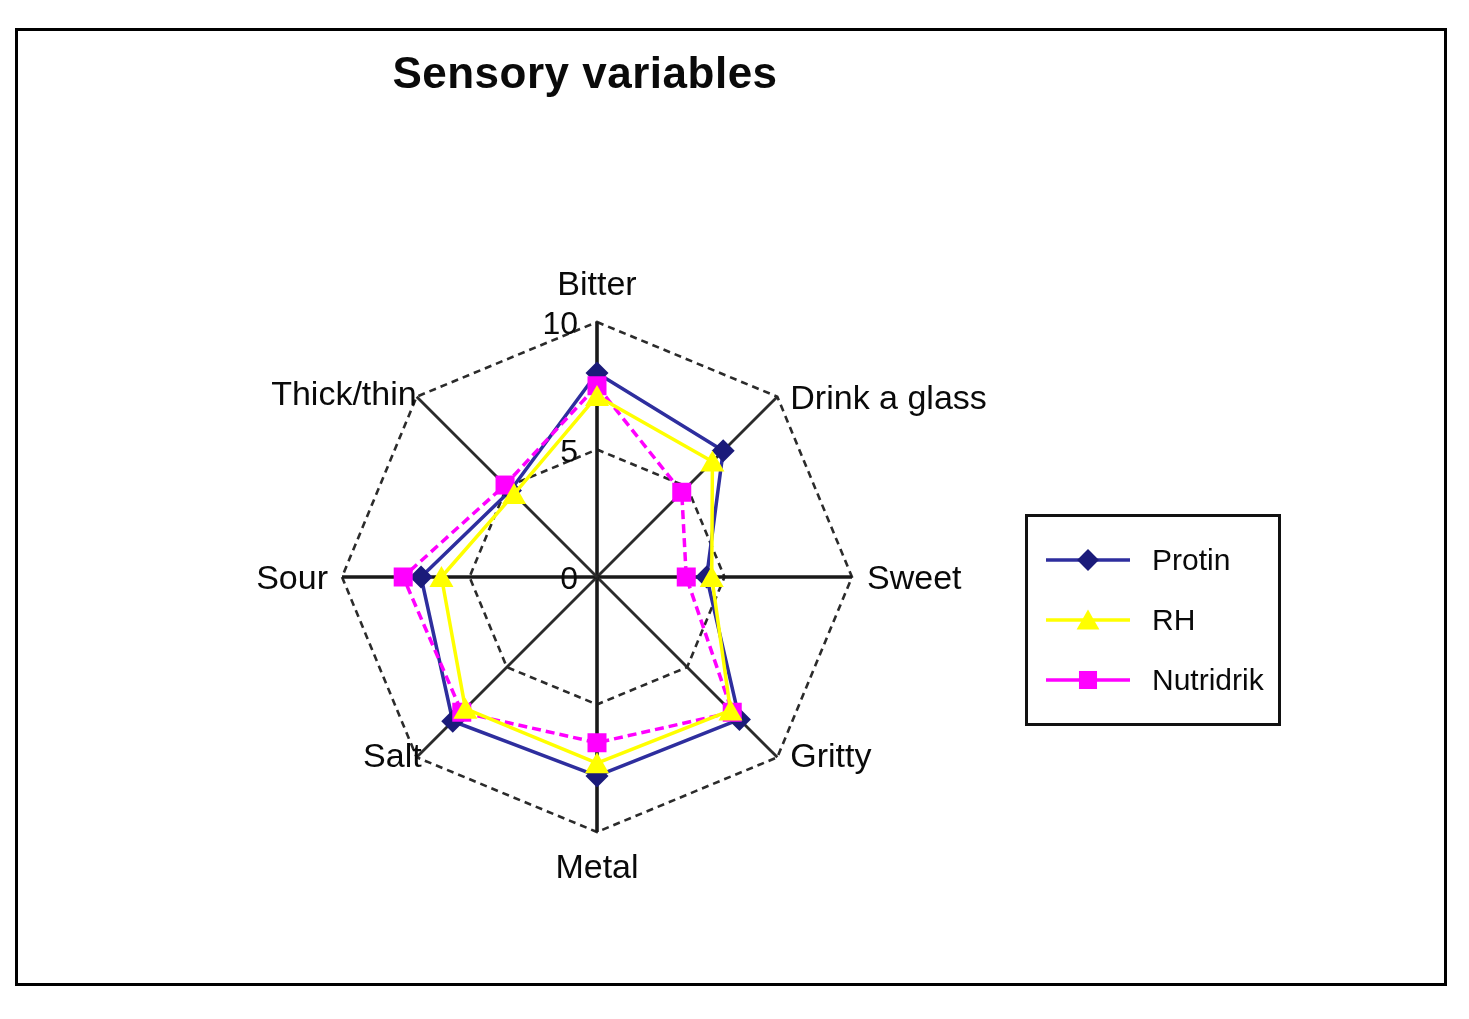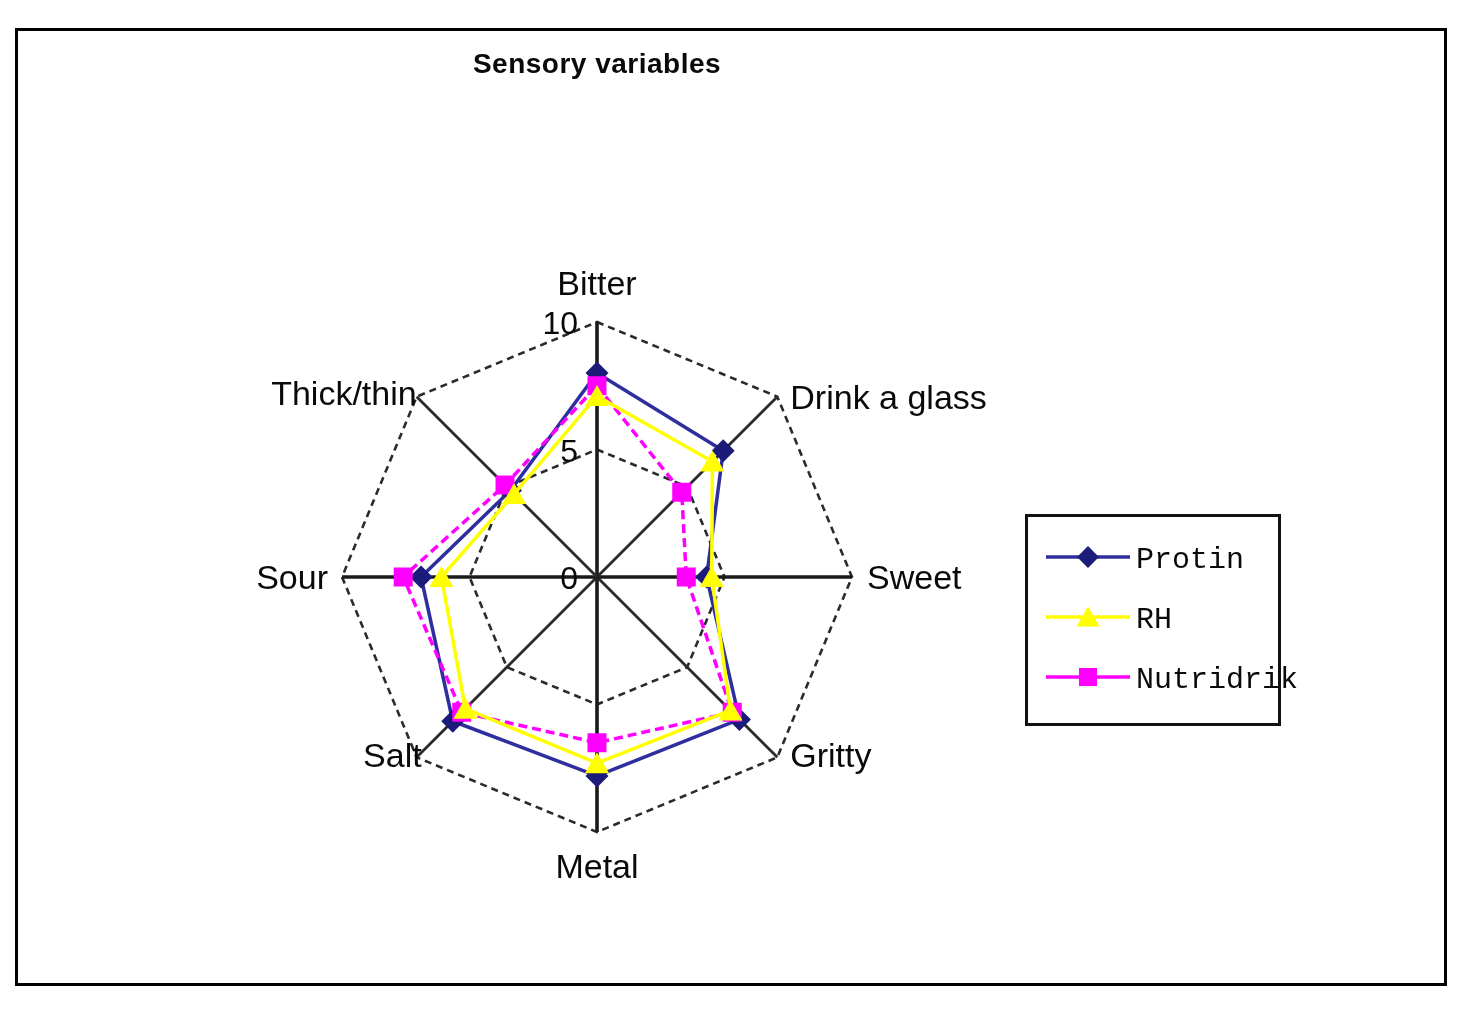--- a/index.html
+++ b/index.html
@@ -5,37 +5,37 @@
   html,body { margin:0; padding:0; }
   body {
     width:1469px; height:1019px; position:relative; background:#ffffff;
     font-family:"Liberation Sans", sans-serif; overflow:hidden;
   }
   .frame {
     position:absolute; left:15px; top:28px; width:1432px; height:958px;
     border:3px solid #000; box-sizing:border-box;
   }
   .chart-title {
-    position:absolute; left:297px; top:48px; width:600px; text-align:center;
-    font-size:28px; font-weight:bold; color:#0a0a0a; letter-spacing:0.5px;
+    position:absolute; left:285px; top:48px; width:600px; text-align:center;
+    font-size:44px; font-weight:bold; color:#0a0a0a; letter-spacing:0.5px;
   }
   #radar-svg { position:absolute; left:0; top:0; width:1469px; height:1019px; }
   .ring   { fill:none; stroke:#2b2b2b; stroke-width:2.6; stroke-dasharray:7 5; }
   .spoke  { stroke:#2b2b2b; stroke-width:2.8; }
   .spoke.main { stroke:#1a1a1a; stroke-width:3.6; }
   .tick   { font-size:32px; fill:#0a0a0a; text-anchor:end; }
   .axis-label { font-size:34px; fill:#0a0a0a; }
   .series { fill:none; stroke-width:3.5; stroke-linejoin:round; }
   .legend {
     position:absolute; left:1025px; top:514px; width:256px; height:212px;
     border:3px solid #111; box-sizing:border-box; background:#fff;
     display:flex; flex-direction:column; justify-content:space-evenly;
     padding-left:16px;
   }
-  .legend-item { display:flex; align-items:flex-start; gap:4px;font-family:Liberation Mono, monospace; }
+  .legend-item { display:flex; align-items:center; gap:20px; }
   .legend-label { font-size:30px; color:#0a0a0a; }
   .legend-swatch { width:88px; height:28px; flex:0 0 auto; }
 </style>
 </head>
 <body>
 
 <div class="frame"></div>
 
 <div class="chart-title">Sensory variables</div>
 

